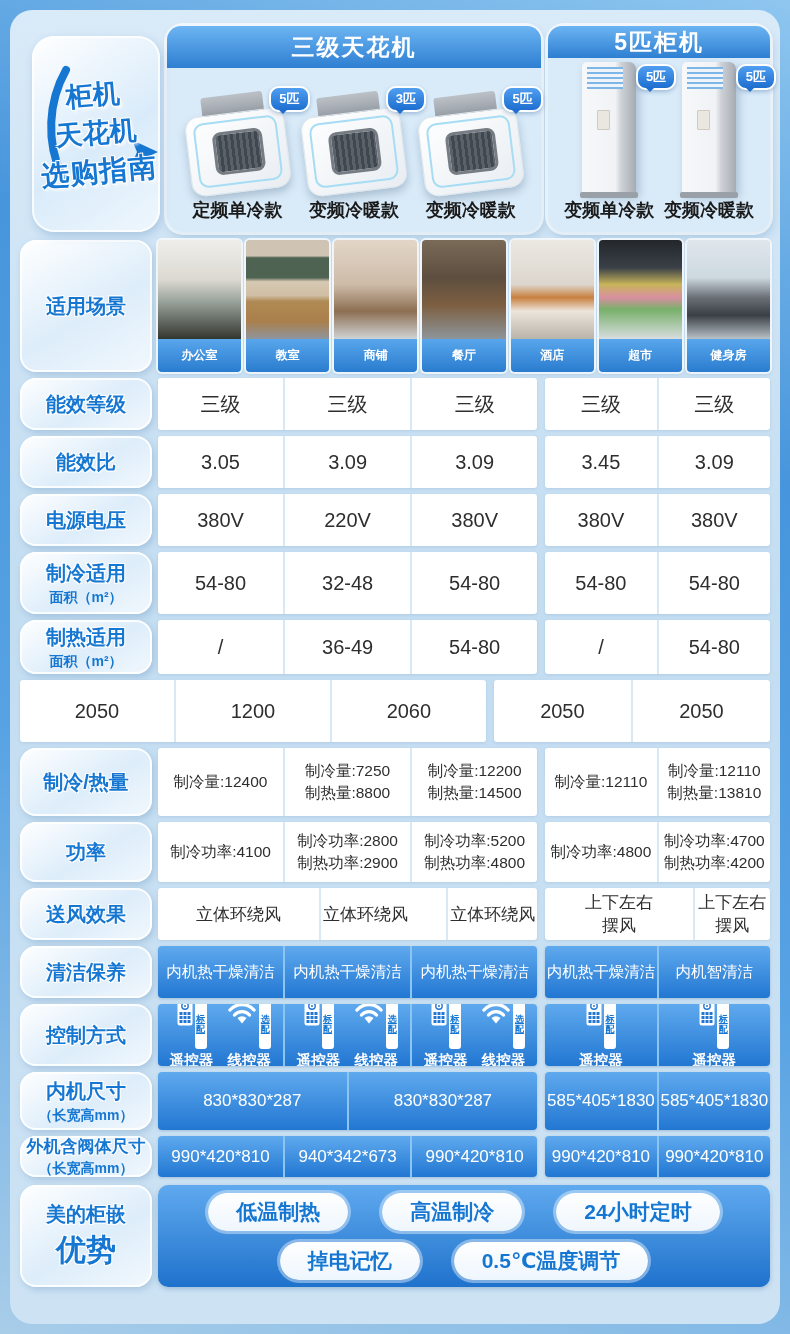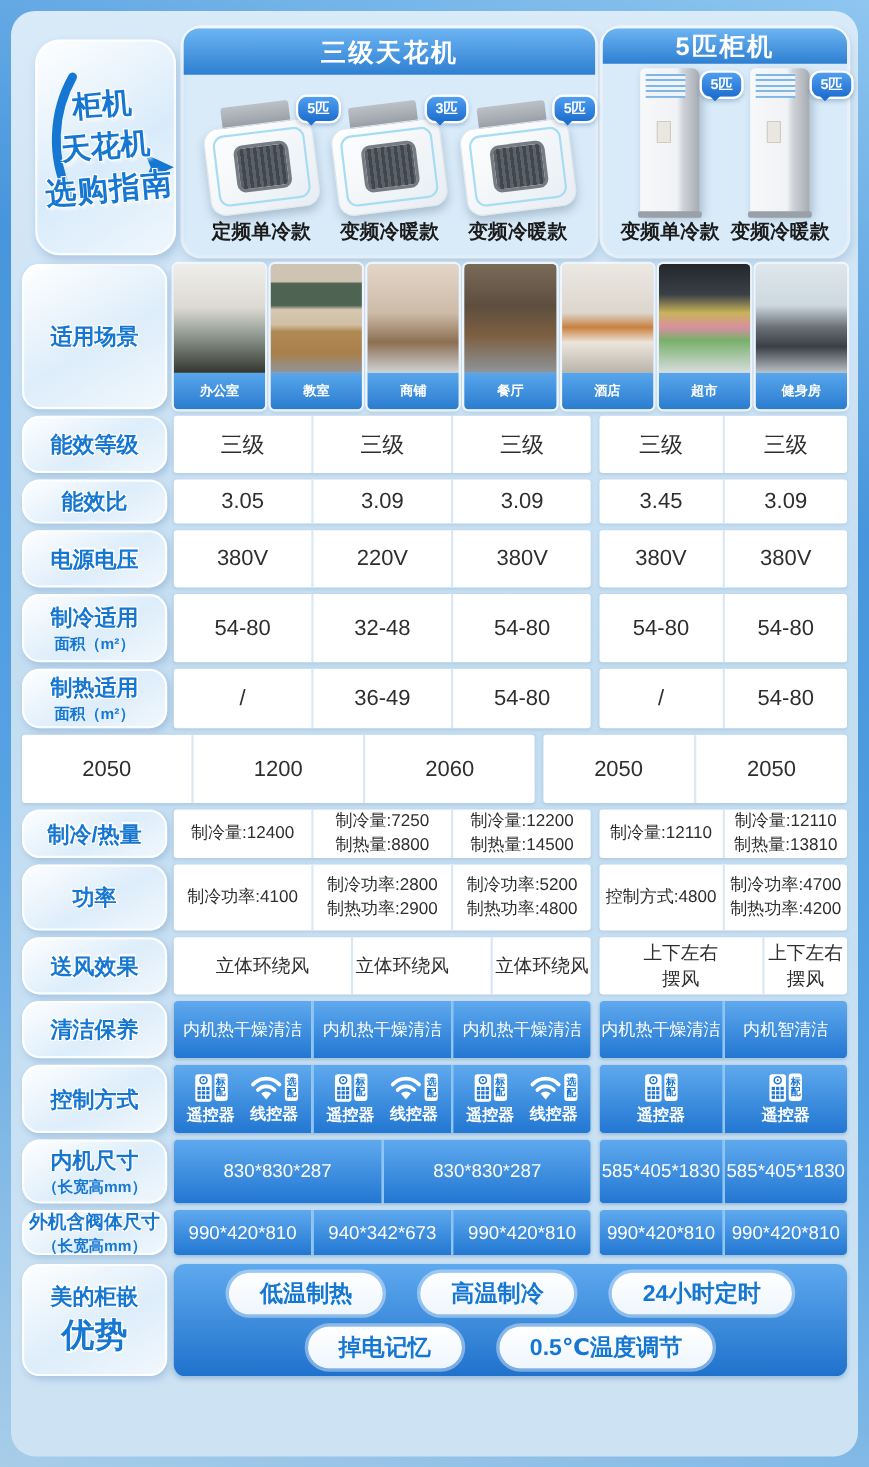--- a/index.html
+++ b/index.html
@@ -106,22 +106,22 @@
   .sp4 { background:linear-gradient(180deg,#ece8e2 0%,#dcd6cd 45%,#c9803f 58%,#ece5db 72%,#b9b3aa 100%); }
   .sp5 { background:linear-gradient(180deg,#23272c 0%,#3a4047 28%,#c8b45a 45%,#d98fa0 58%,#78b06a 70%,#d8dde0 100%); }
   .sp6 { background:linear-gradient(180deg,#dfe7ec 0%,#cdd8df 38%,#6b7077 58%,#3a3f45 76%,#b9c2c8 100%); }
   .scene-label { height:33px; background:linear-gradient(180deg,#58a6ec,#2a7ccf);
     color:#fff; font-weight:700; font-size:12px; display:flex; align-items:center; justify-content:center; }
   
   .cell.ctrl { gap:14px; }
   .ctrl-item { display:flex; flex-direction:column; align-items:center; }
   .ctrl-top { display:flex; gap:2px; align-items:flex-start; }
   .ctrl-badge { background:#fff; color:#1677d2; font-size:9px; font-weight:700;
-    width:12px; line-height:1.1; padding:3px 1px; border-radius:3px;
-    word-break:break-all; text-align:center; }
+    width:12px; line-height:1.1; padding:15px 1px; border-radius:3px;
+    word-break:break-all; text-align:center;text-decoration:underline; }
   .ctrl-label { color:#fff; font-size:14.5px; font-weight:600; margin-top:2px; }
   
   .adv-panel { flex:1; background:linear-gradient(180deg,#5fa9ee 0%,#1f72cc 100%);
     border-radius:10px; display:flex; flex-direction:column; justify-content:center;
     gap:11px; padding:10px 16px; box-shadow:0 2px 5px rgba(50,100,150,.3); }
   .pill-row { display:flex; justify-content:center; gap:34px; }
   .pill { background:linear-gradient(180deg,#ffffff,#eef6fd); color:#1677d2; font-weight:800;
     font-size:21px; padding:5px 28px; border-radius:999px;
     box-shadow:0 0 0 3px rgba(255,255,255,.4); white-space:nowrap; }
 </style>
@@ -262,21 +262,21 @@
         <div class="cell">三级</div>
         <div class="cell">三级</div>
       </div>
       <div class="grp white b">
         <div class="cell">三级</div>
         <div class="cell">三级</div>
       </div>
     </div>
   </div>
 
-  <div class="sr" style="height:40px">
+  <div class="sr" style="height:52px">
     <div class="rlabel">
         <span class="l1">能效比</span>
       </div>
     <div class="cells">
       <div class="grp white a">
         <div class="cell">3.05</div>
         <div class="cell">3.09</div>
         <div class="cell">3.09</div>
       </div>
       <div class="grp white b">
@@ -346,21 +346,21 @@
         <div class="cell">1200</div>
         <div class="cell">2060</div>
       </div>
       <div class="grp white b">
         <div class="cell">2050</div>
         <div class="cell">2050</div>
       </div>
     </div>
   </div>
 
-  <div class="sr" style="height:44px">
+  <div class="sr" style="height:68px">
     <div class="rlabel">
         <span class="l1">制冷/热量</span>
       </div>
     <div class="cells">
       <div class="grp white a">
         <div class="cell multi">制冷量:12400</div>
         <div class="cell multi">制冷量:7250
 制热量:8800</div>
         <div class="cell multi">制冷量:12200
 制热量:14500</div>
@@ -379,21 +379,21 @@
       </div>
     <div class="cells">
       <div class="grp white a">
         <div class="cell multi">制冷功率:4100</div>
         <div class="cell multi">制冷功率:2800
 制热功率:2900</div>
         <div class="cell multi">制冷功率:5200
 制热功率:4800</div>
       </div>
       <div class="grp white b">
-        <div class="cell multi">控制方式:4800</div>
+        <div class="cell multi">制冷功率:4800</div>
         <div class="cell multi">制冷功率:4700
 制热功率:4200</div>
       </div>
     </div>
   </div>
 
   <div class="sr" style="height:52px">
     <div class="rlabel">
         <span class="l1">送风效果</span>
       </div>

